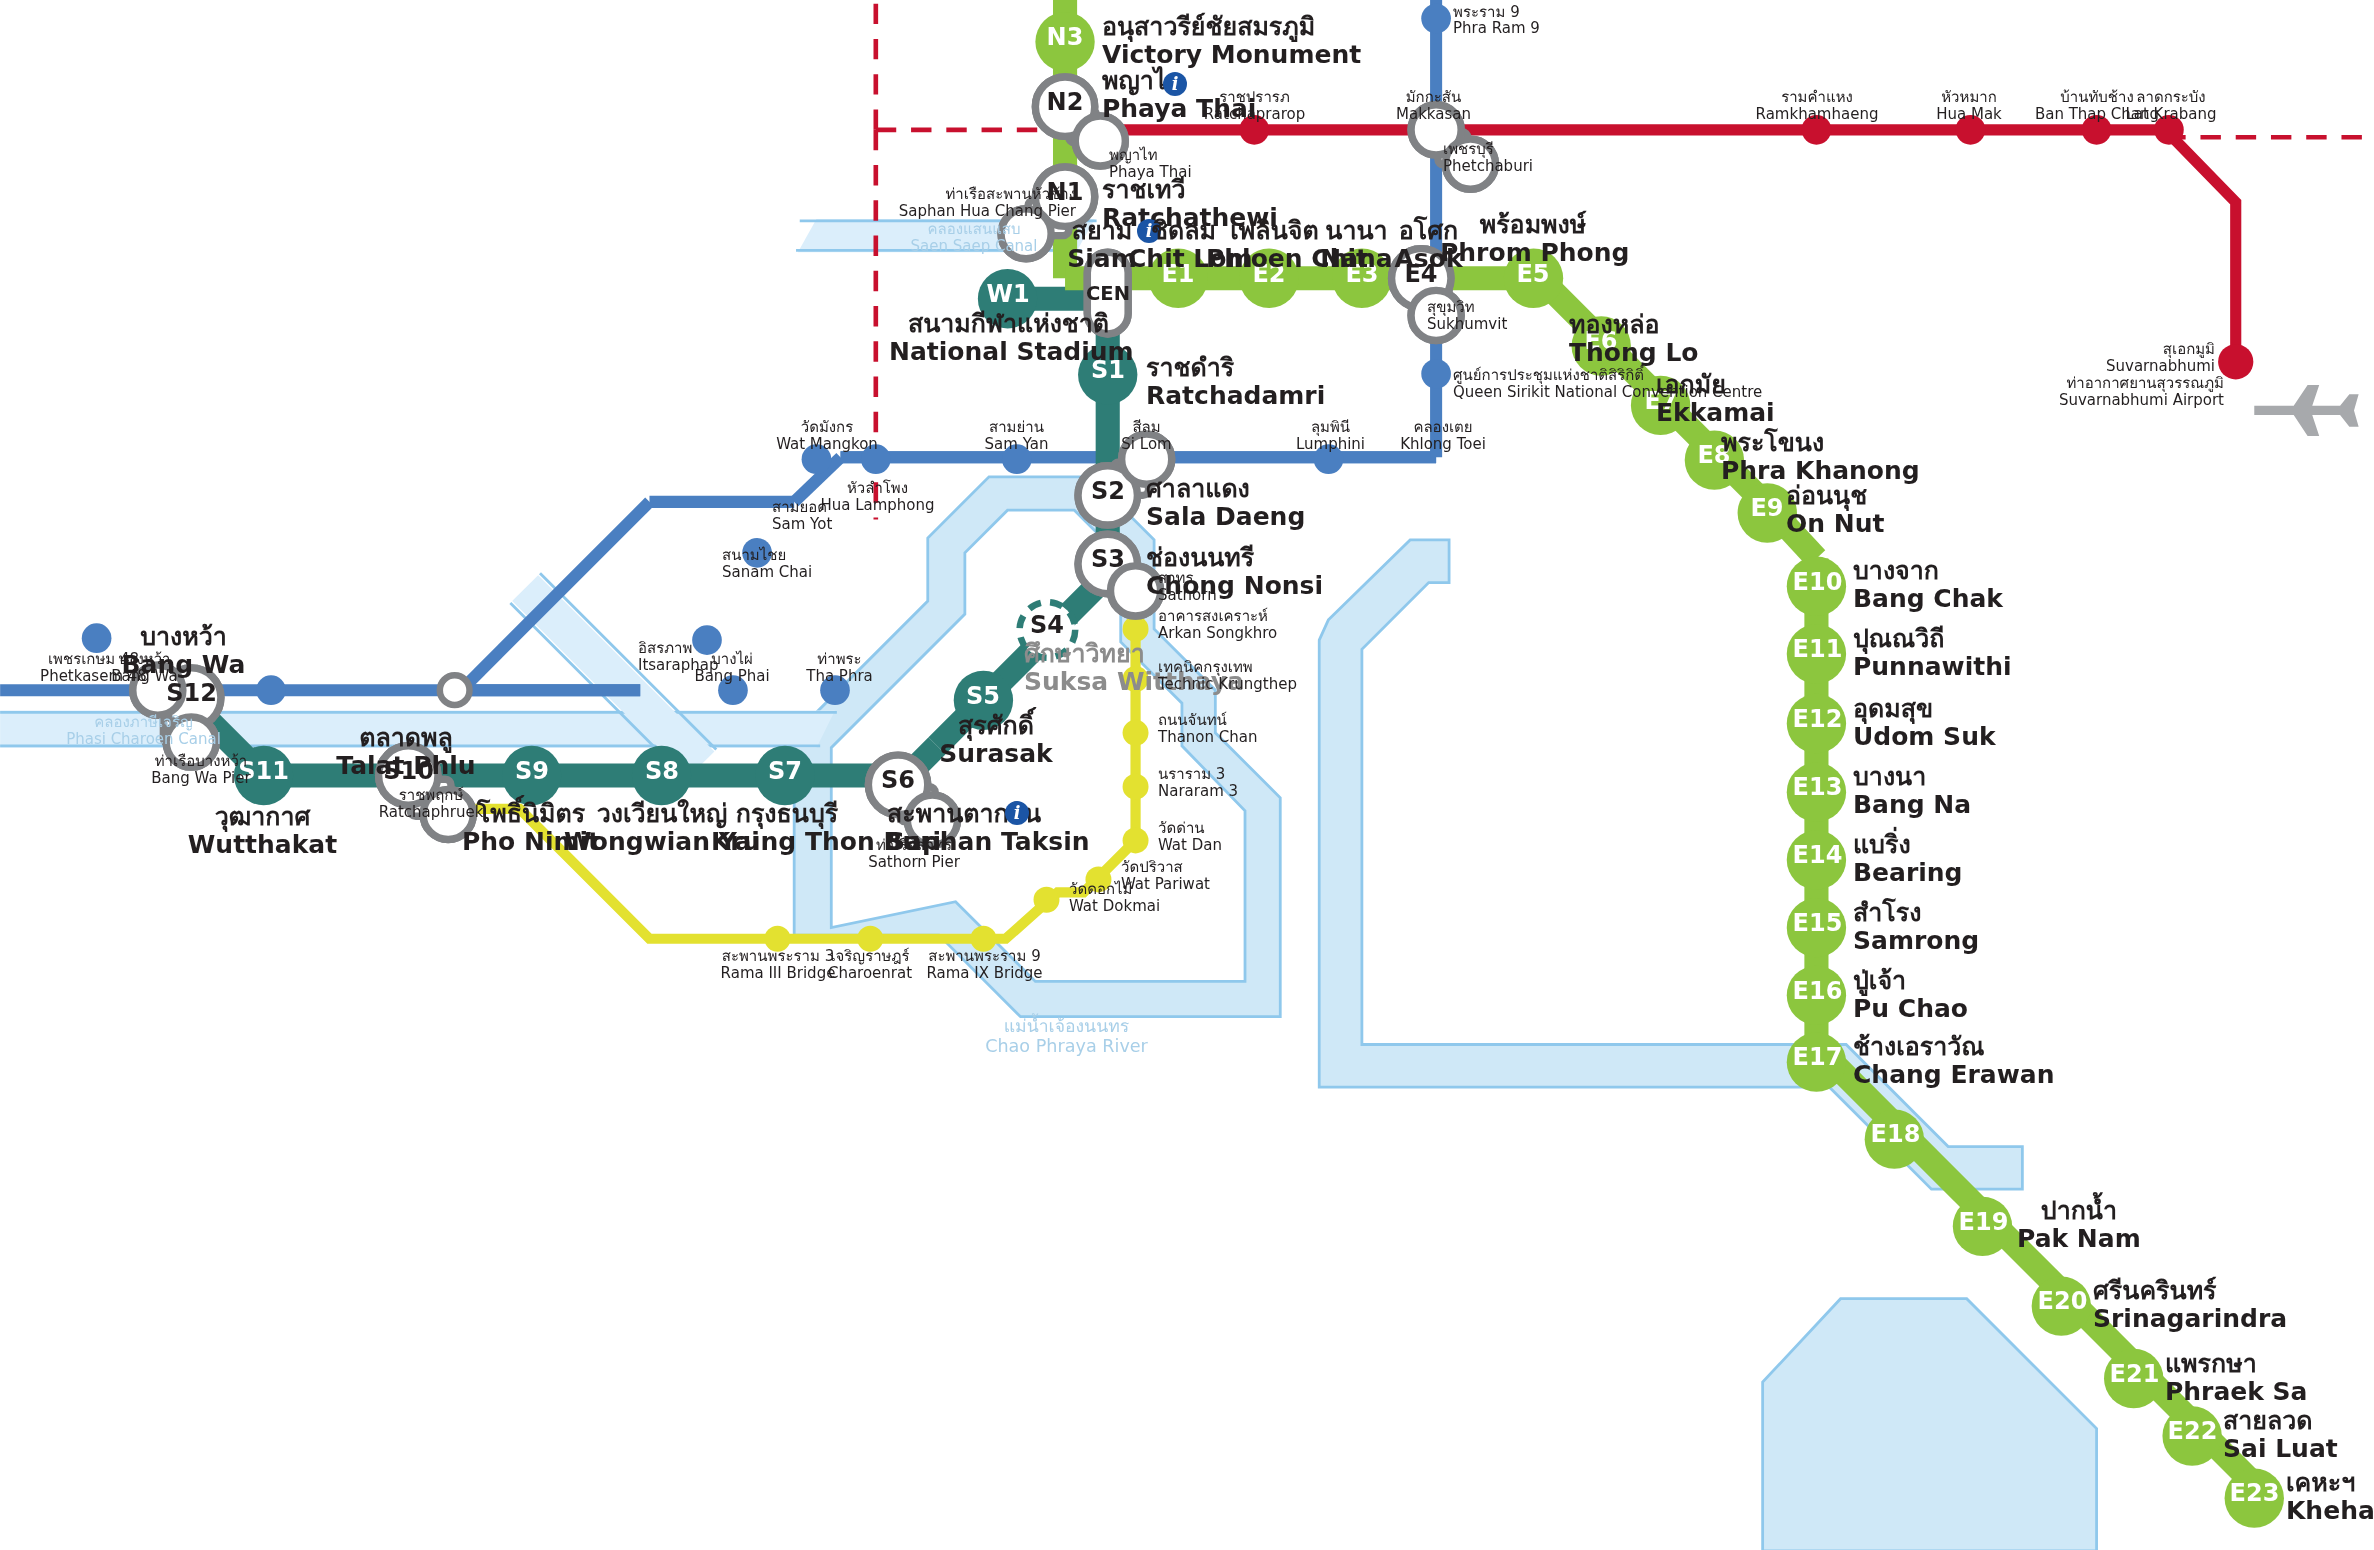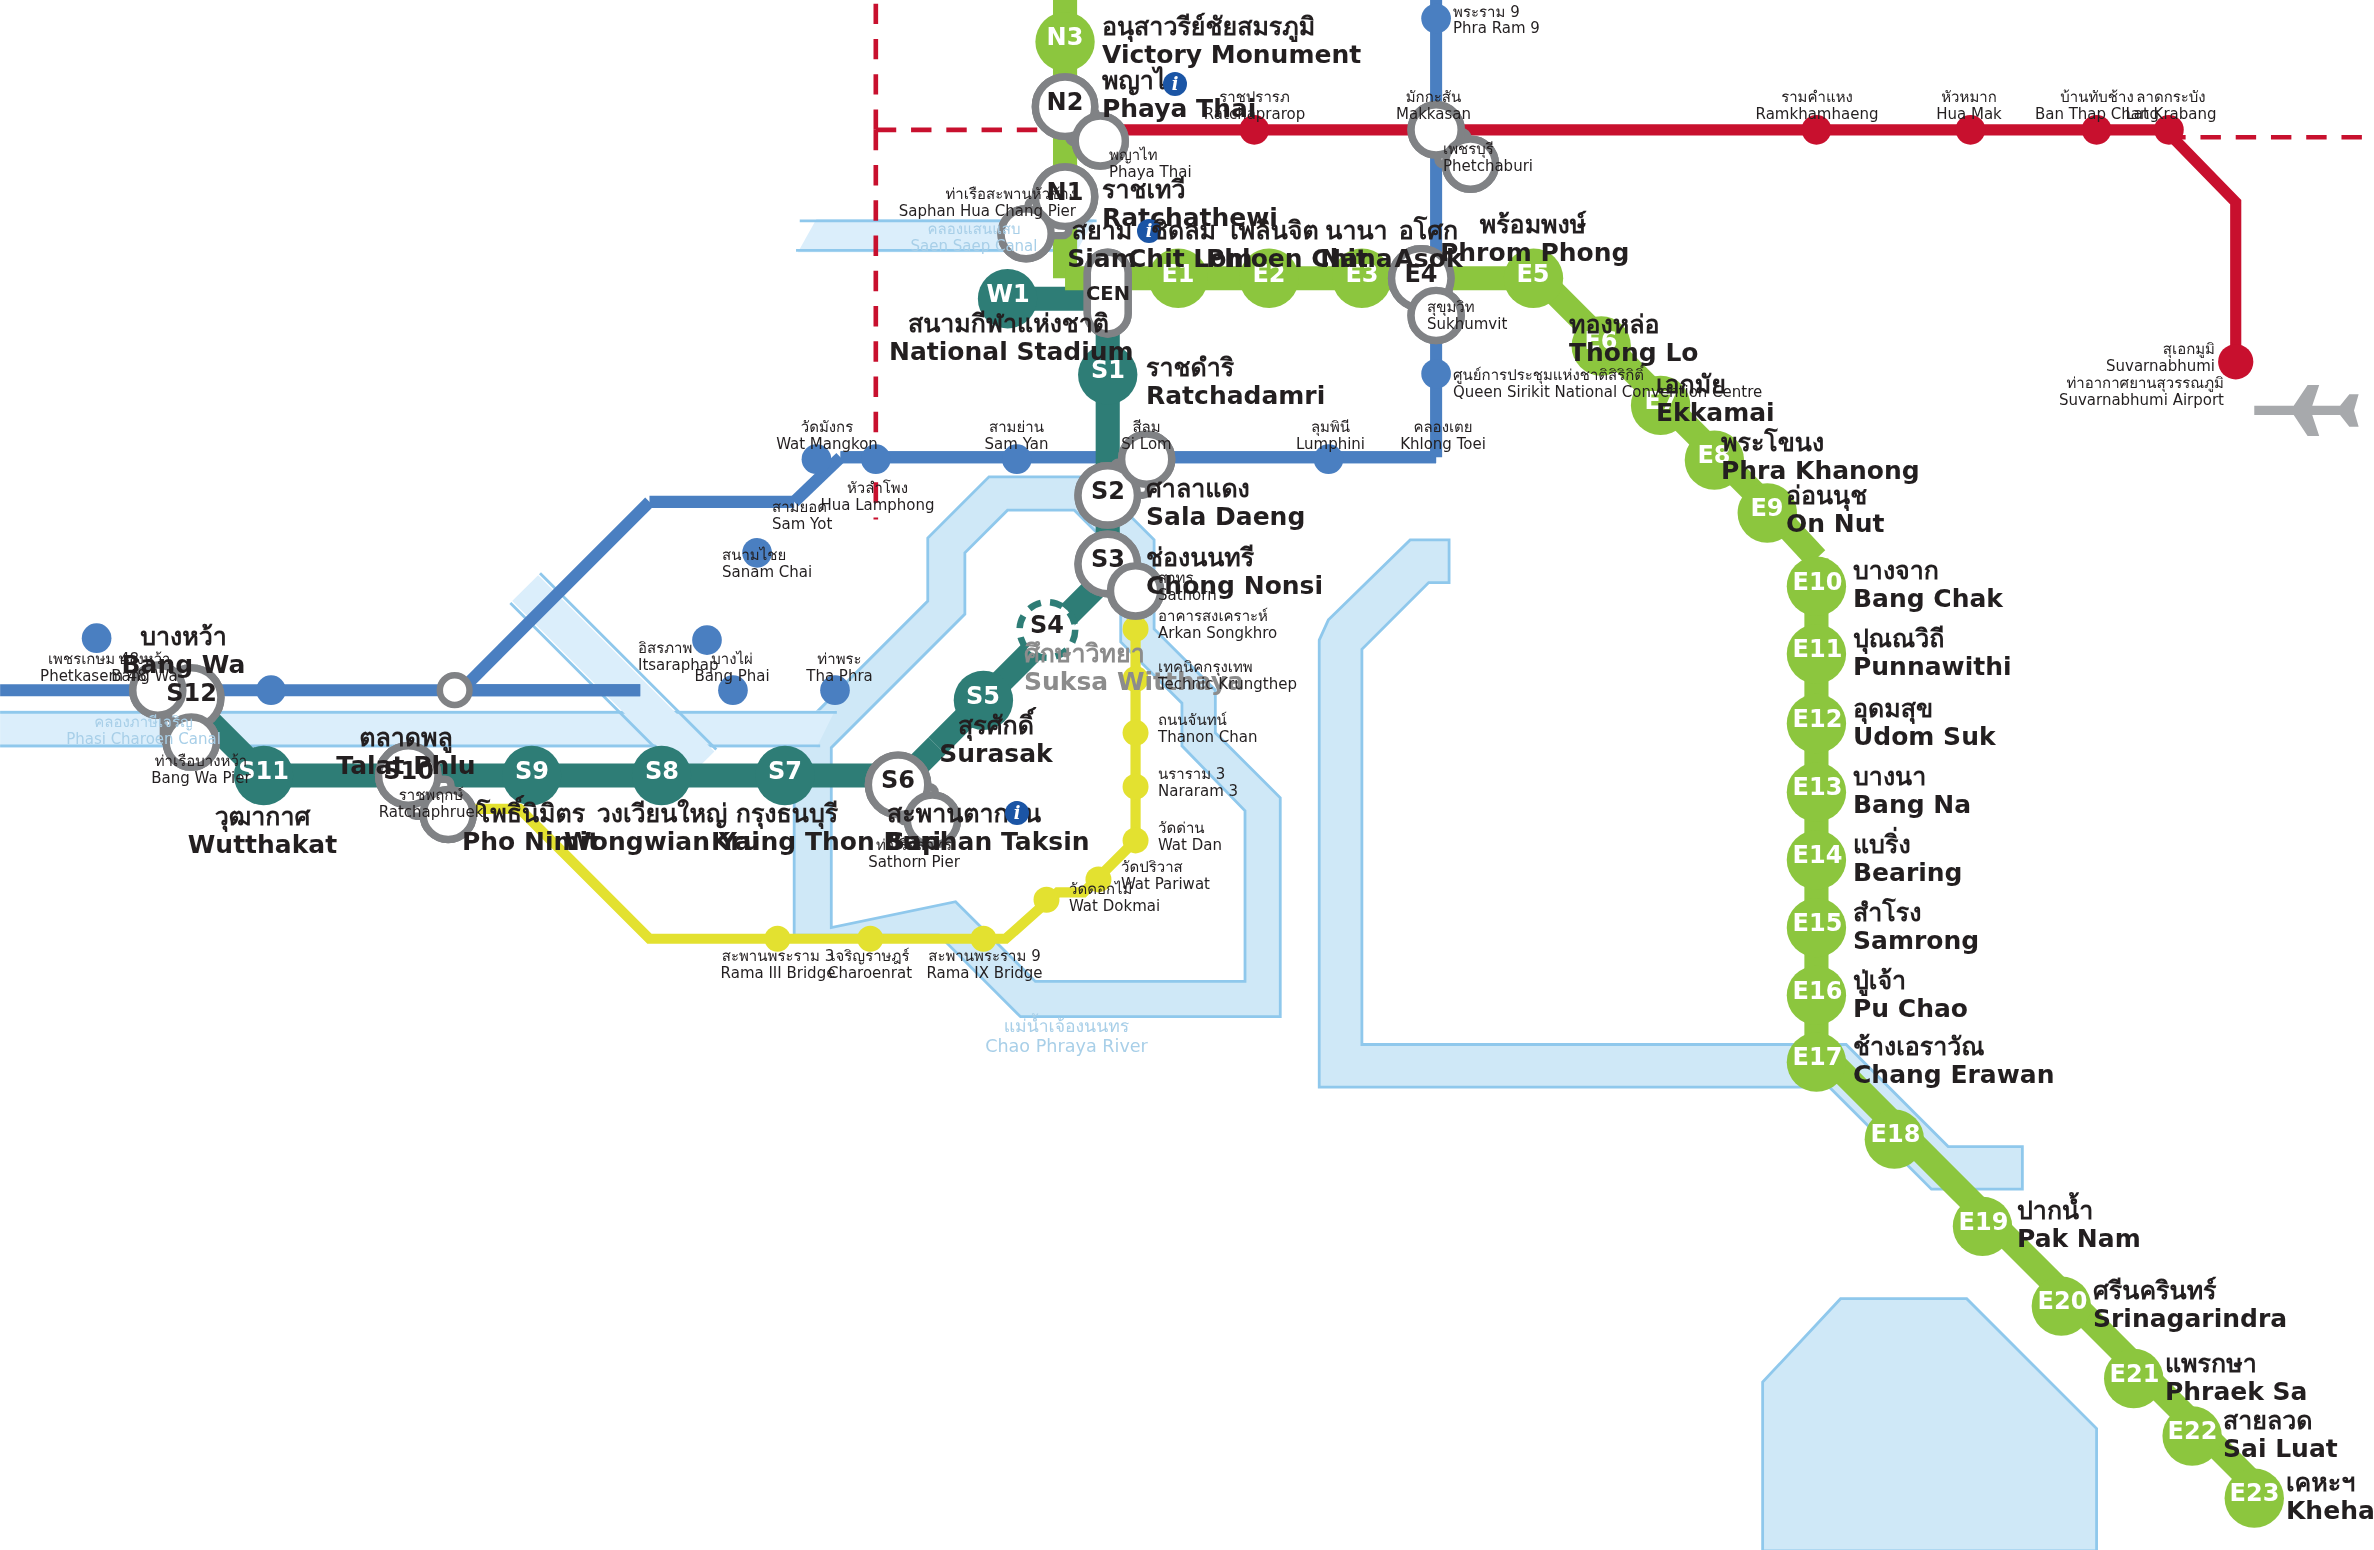--- a/index.html
+++ b/index.html
@@ -421,21 +421,21 @@
   <span class="en">Samrong</span>
 </div>
 <div class="lbl big" style="left:1853px;top:967px;">
   <span class="th">ปู่เจ้า</span>
   <span class="en">Pu Chao</span>
 </div>
 <div class="lbl big" style="left:1853px;top:1033px;">
   <span class="th">ช้างเอราวัณ</span>
   <span class="en">Chang Erawan</span>
 </div>
-<div class="lbl big" style="left:2017px;top:1197px;">
+<div class="lbl big" style="left:2017px;top:1197px;text-align:center;">
   <span class="th">ปากน้ำ</span>
   <span class="en">Pak Nam</span>
 </div>
 <div class="lbl big" style="left:2093px;top:1277px;">
   <span class="th">ศรีนครินทร์</span>
   <span class="en">Srinagarindra</span>
 </div>
 <div class="lbl big" style="left:2165px;top:1350px;">
   <span class="th">แพรกษา</span>
   <span class="en">Phraek Sa</span>

